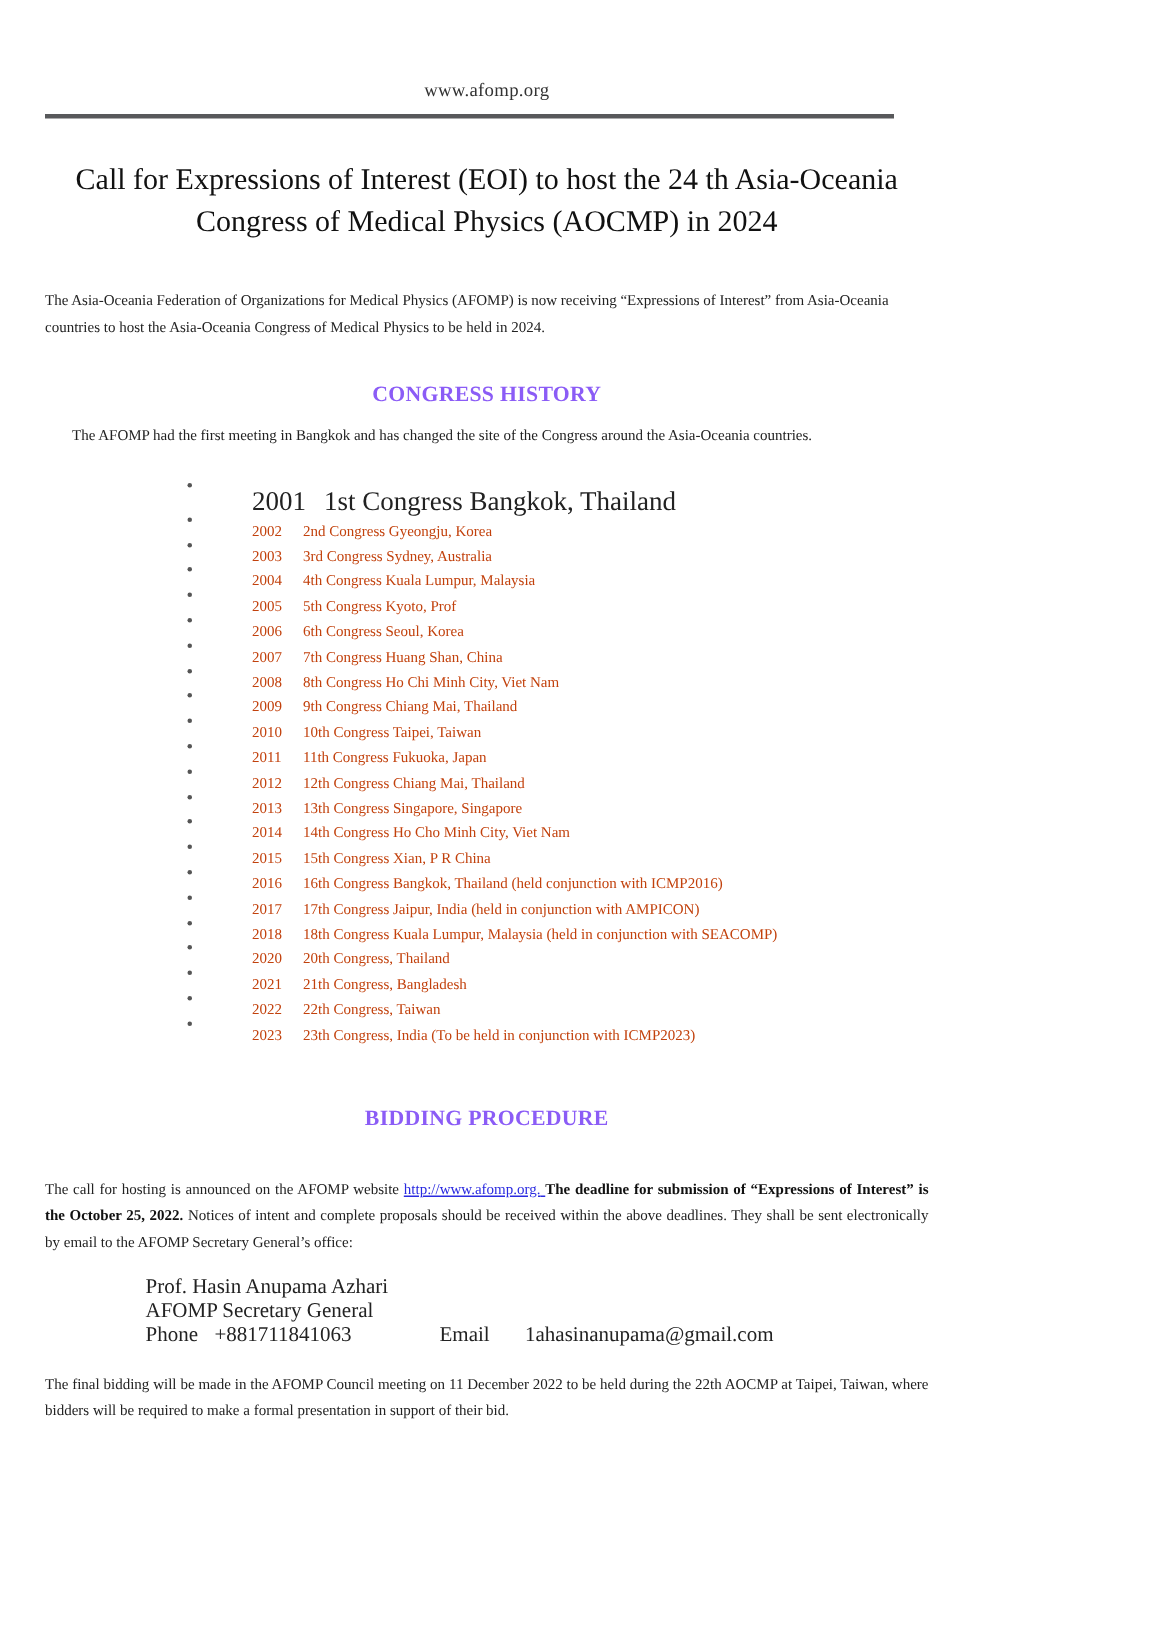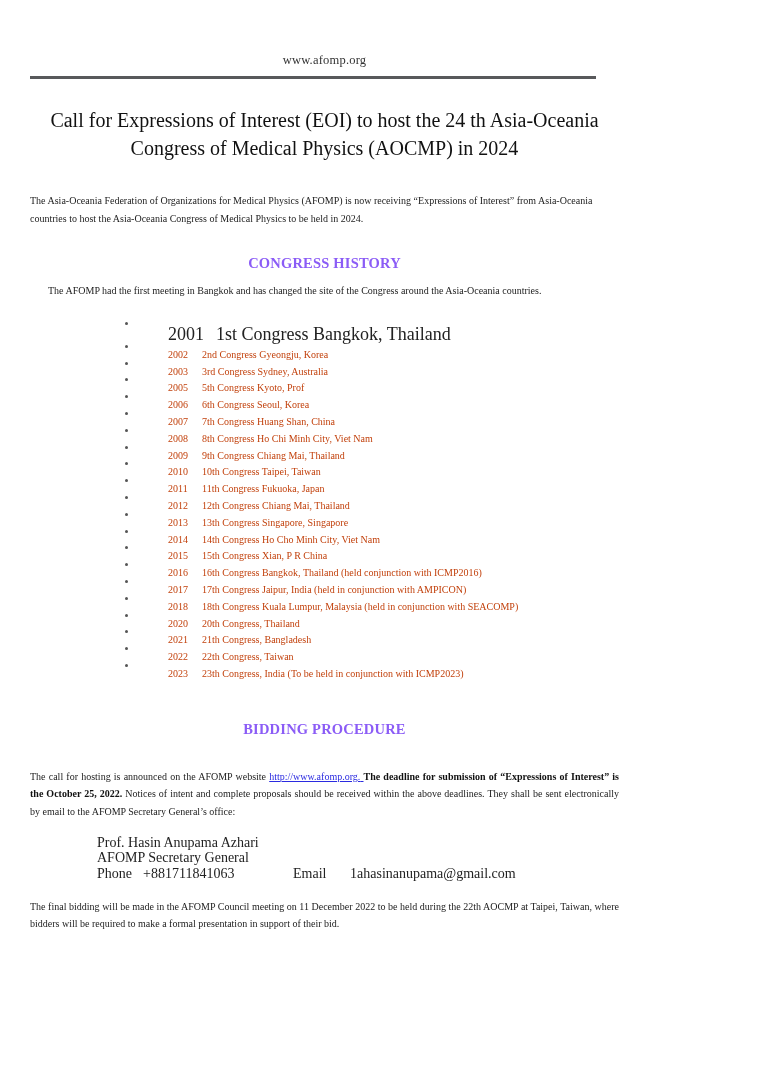--- a/index.html
+++ b/index.html
@@ -129,20 +129,23 @@
     </li>
 
     <li class="congress-item">
       <span class="bullet-dot"></span><span class="year">2002</span><span class="label">2nd Congress Gyeongju, Korea</span>
     </li>
 
     <li class="congress-item">
       <span class="bullet-dot"></span><span class="year">2003</span><span class="label">3rd Congress Sydney, Australia</span>
     </li>
 
+    <li class="congress-item">
+      <span class="bullet-dot"></span><span class="year">2004</span><span class="label">4th Congress Kuala Lumpur, Malaysia</span>
+    </li>
 
     <li class="congress-item">
       <span class="bullet-dot"></span><span class="year">2005</span><span class="label">5th Congress Kyoto, Prof</span>
     </li>
 
     <li class="congress-item">
       <span class="bullet-dot"></span><span class="year">2006</span><span class="label">6th Congress Seoul, Korea</span>
     </li>
 
     <li class="congress-item">

